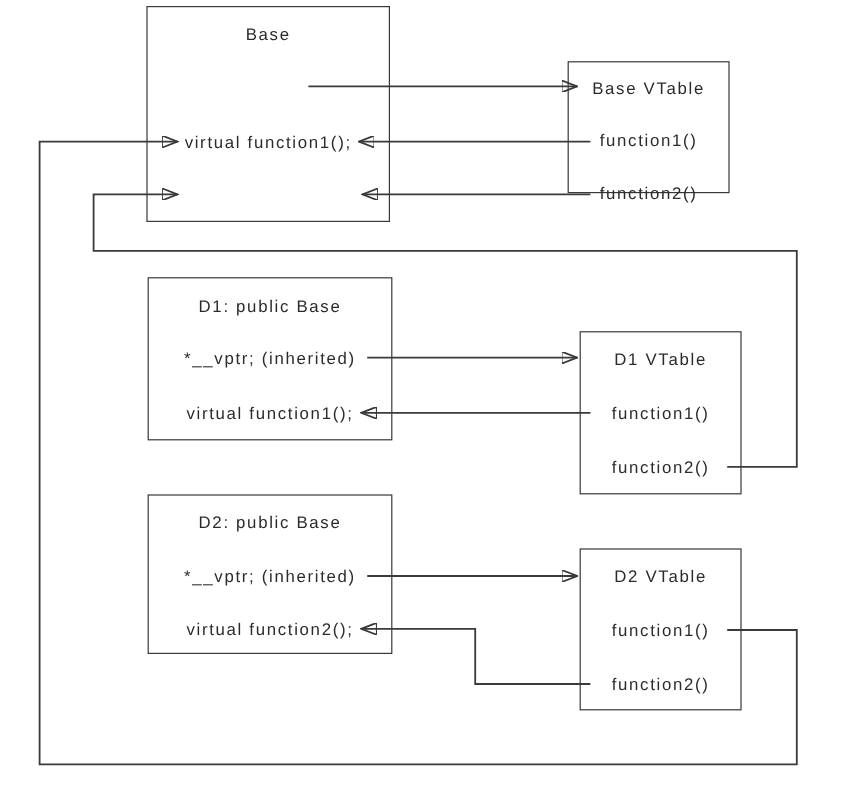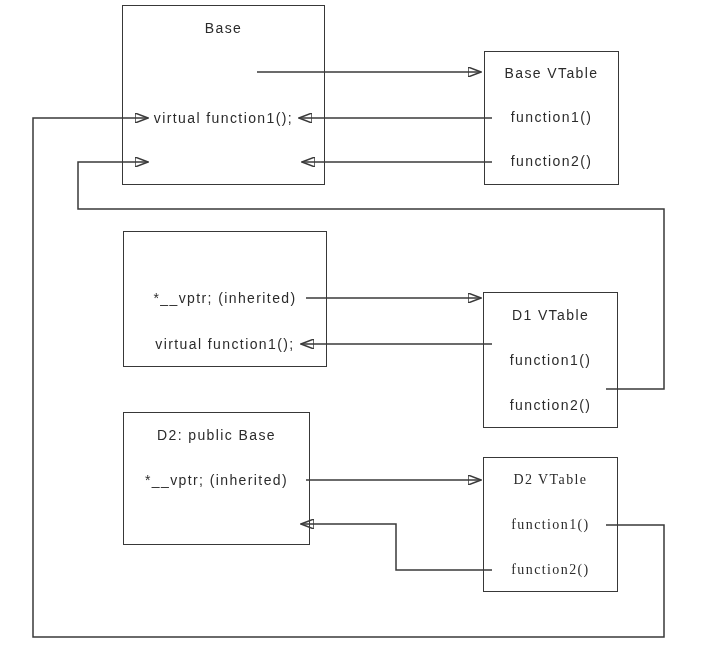--- a/index.html
+++ b/index.html
@@ -51,43 +51,45 @@
 </head>
 <body>
 
 <div id="canvas">
 
   <div class="box" style="left:122px; top:5px; width:203px; height:180px;padding-left:12px;">
     <div class="row" style="top:13px">Base</div>
     <div class="row" style="top:103px">virtual function1();</div>
   </div>
 
-  <div class="box" style="left:484px; top:51px; width:135px; height:134px;">
+  <div class="box" style="left:473px; top:51px; width:135px; height:110px;">
     <div class="row" style="top:12px">Base VTable</div>
     <div class="row" style="top:56px">function1()</div>
     <div class="row" style="top:100px">function2()</div>
   </div>
 
   <div class="box" style="left:123px; top:231px; width:204px; height:136px;">
+    <div class="row" style="top:14px">D1: public Base</div>
     <div class="row" style="top:57px">*__vptr; (inherited)</div>
     <div class="row" style="top:103px">virtual function1();</div>
   </div>
 
-  <div class="box" style="left:483px; top:276px; width:135px; height:136px;margin-top:16px;">
+  <div class="box" style="left:483px; top:276px; width:135px; height:136px;">
     <div class="row" style="top:13px">D1 VTable</div>
     <div class="row" style="top:58px">function1()</div>
     <div class="row" style="top:103px">function2()</div>
   </div>
 
-  <div class="box" style="left:123px; top:412px; width:187px; height:133px;">
+  <div class="box" style="left:123px; top:412px; width:204px; height:133px;">
     <div class="row" style="top:13px">D2: public Base</div>
     <div class="row" style="top:58px">*__vptr; (inherited)</div>
+    <div class="row" style="top:102px">virtual function2();</div>
   </div>
 
-  <div class="box" style="left:483px; top:457px; width:135px; height:135px;font-family:Liberation Serif, serif;">
+  <div class="box" style="left:483px; top:457px; width:135px; height:135px;">
     <div class="row" style="top:13px">D2 VTable</div>
     <div class="row" style="top:58px">function1()</div>
     <div class="row" style="top:103px">function2()</div>
   </div>
 
   <svg id="wires" viewBox="0 0 713 663" xmlns="http://www.w3.org/2000/svg">
     <defs>
       <marker id="arr" markerUnits="userSpaceOnUse" markerWidth="14" markerHeight="10" refX="13" refY="5" orient="auto">
         <path d="M0,0 L13,5 L0,10 Z" fill="#1a1a1a" stroke="none"></path>
       </marker>

